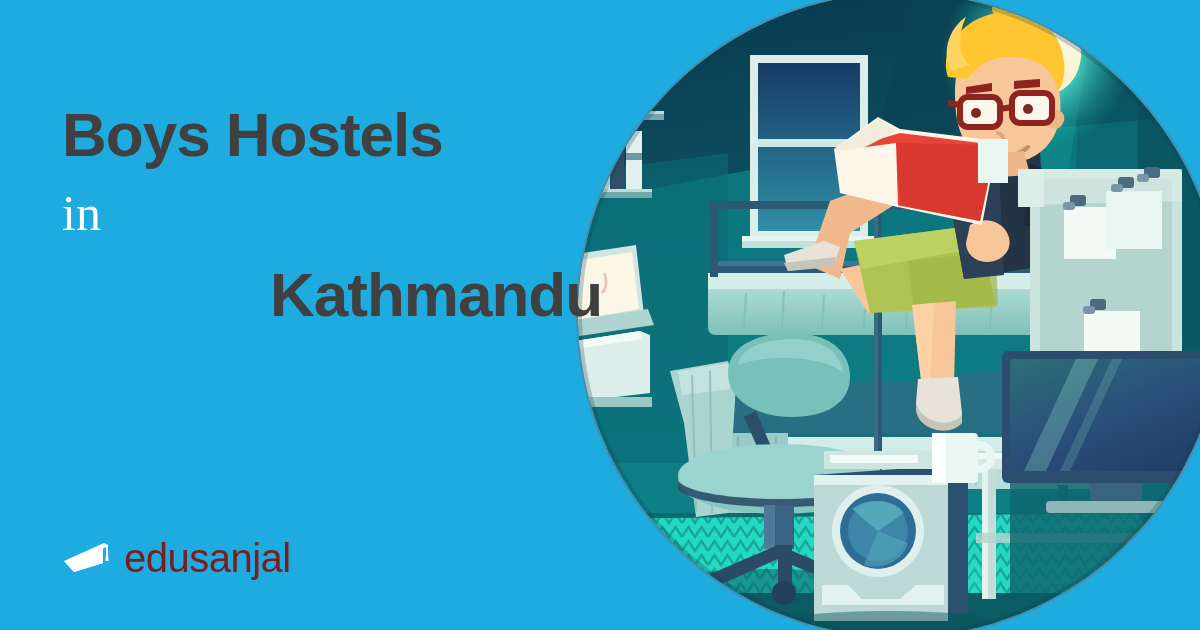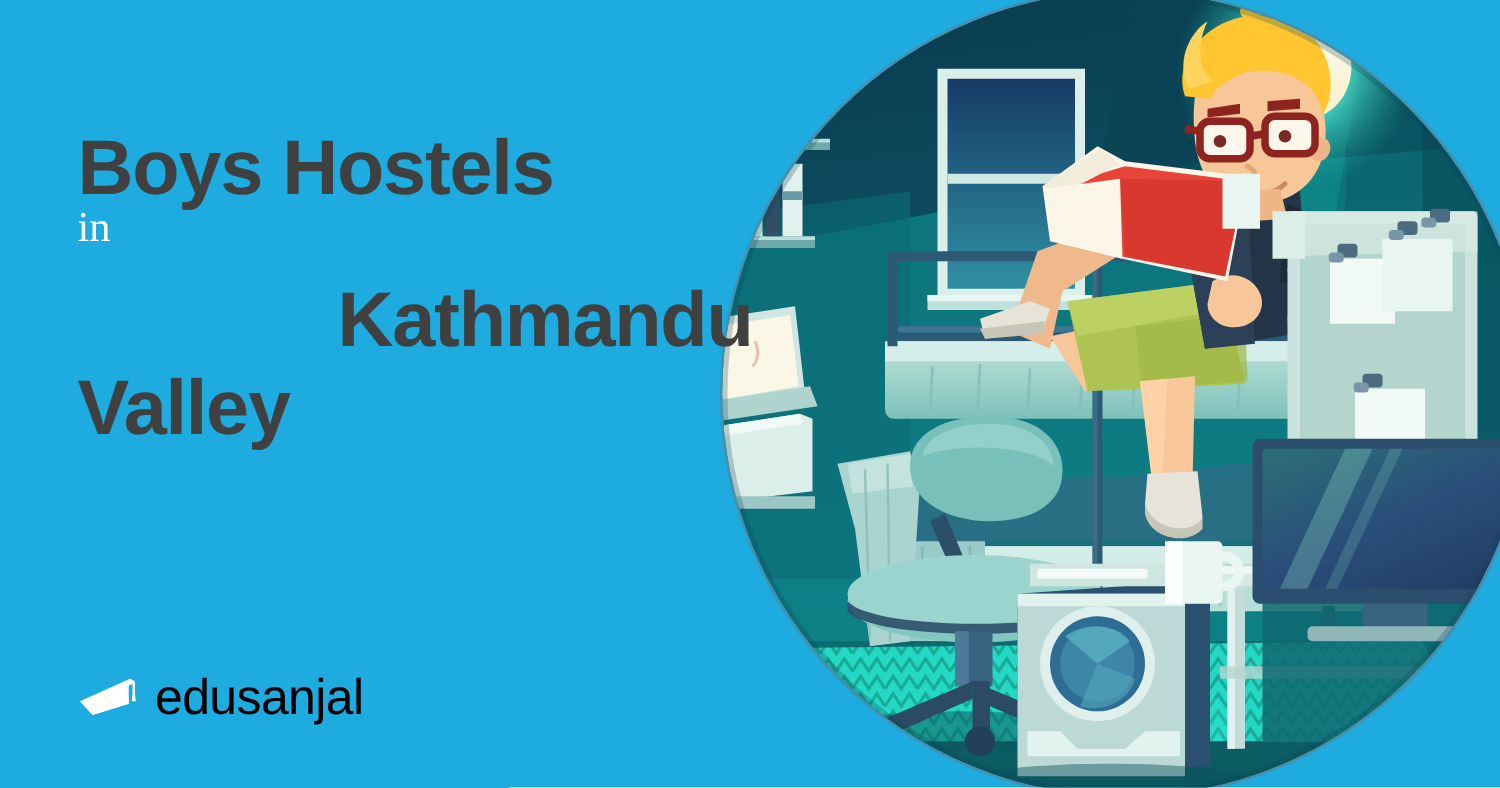--- a/index.html
+++ b/index.html
@@ -28,41 +28,42 @@
     font-weight:700;
     font-size:62px;
     line-height:1.0;
     letter-spacing:-1px;
     color:#404040;
     white-space:nowrap;
   }
   .line-serif{
     font-family:"Liberation Serif", serif;
     font-weight:400;
-    font-size:34px;
+    font-size:50px;
     line-height:1.0;
     color:#FFFFFF;
+    margin-top:22px;
   }
   #l-kathmandu{ margin-top:26px;text-align:right; }
   #l-valley{ margin-top:8px; }
 
   
   #logo{
     position:absolute;
     left:62px; top:538px;
     display:flex; align-items:center; gap:6px;
     z-index:40;
   }
   #logo-mark{ width:56px; height:38px; display:block; }
   #logo-word{
     font-family:"Liberation Sans", sans-serif;
     font-weight:400;
     font-size:40px;
     letter-spacing:-0.5px;
-    color:#000000;
+    color:#7f1d1d;
     line-height:1;
   }
 
   
   #illustration{
     position:absolute;
     left:578px; top:-7px;
     width:644px; height:644px;
     border-radius:50%;
     overflow:hidden;
@@ -73,21 +74,20 @@
 </style>
 </head>
 <body>
 
 <div id="banner">
 
   <div id="headline-block">
     <div class="line-hero">Boys Hostels</div>
     <div class="line-serif">in</div>
     <div class="line-hero" id="l-kathmandu">Kathmandu</div>
-    <div class="line-hero" id="l-valley">Valley</div>
   </div>
 
   <div id="logo">
     <svg id="logo-mark" viewBox="0 0 56 38">
       <path d="M2 22 L42 4 L46 6 L46 16 L44 16 L44 8 L41 9.5 L41 24 L12 33 Z" fill="#FFFFFF"></path>
       <path d="M44 16 L46 16 L46.6 22 L43.4 22 Z" fill="#FFFFFF"></path>
       <path d="M2 22 L12 33 L41 24 L41 18 L12 27 Z" fill="#FFFFFF"></path>
     </svg>
     <div id="logo-word">edusanjal</div>
   </div>

